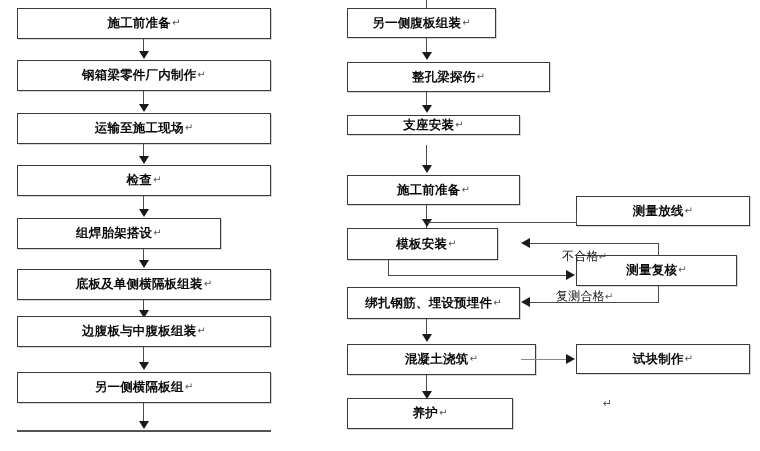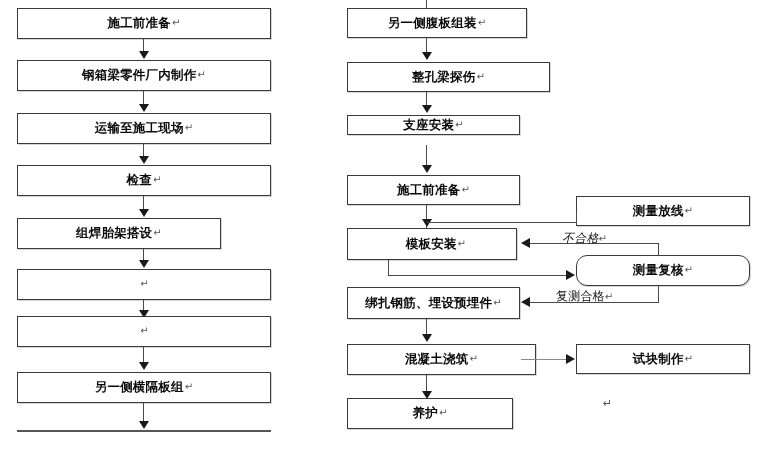--- a/index.html
+++ b/index.html
@@ -128,42 +128,44 @@
   <div class="arrow-down" style="left:139px; top:209px;"></div>
 
   <div class="node" style="left:17px; top:218px; width:204px; height:31px;">
     <span>组焊胎架搭设</span>
       <span class="pilcrow">↵</span>
   </div>
   <div class="vline" style="left:143px; top:249px; height:14px;"></div>
   <div class="arrow-down" style="left:139px; top:260px;"></div>
 
   <div class="node" style="left:17px; top:269px; width:254px; height:31px;">
+    <span>底板及单侧横隔板组装</span>
       <span class="pilcrow">↵</span>
   </div>
   <div class="vline" style="left:143px; top:300px; height:13px;"></div>
   <div class="arrow-down" style="left:139px; top:310px;"></div>
 
   <div class="node" style="left:17px; top:316px; width:254px; height:31px;">
+    <span>边腹板与中腹板组装</span>
       <span class="pilcrow">↵</span>
   </div>
   <div class="vline" style="left:143px; top:347px; height:19px;"></div>
   <div class="arrow-down" style="left:139px; top:362px;"></div>
 
   <div class="node" style="left:17px; top:372px; width:254px; height:31px;">
     <span>另一侧横隔板组</span>
       <span class="pilcrow">↵</span>
   </div>
   <div class="vline" style="left:143px; top:403px; height:22px;"></div>
   <div class="arrow-down" style="left:139px; top:421px;"></div>
   <div class="rule" style="left:17px; top:430px; width:254px;"></div>
 
   <div class="vline" style="left:426px; top:0px; height:8px;"></div>
 
-  <div class="node" style="left:347px; top:8px; width:180px; height:30px;">
+  <div class="node" style="left:347px; top:8px; width:149px; height:30px;">
     <span>另一侧腹板组装</span>
       <span class="pilcrow">↵</span>
   </div>
   <div class="vline" style="left:426px; top:38px; height:17px;"></div>
   <div class="arrow-down" style="left:422px; top:52px;"></div>
 
   <div class="node" style="left:347px; top:62px; width:203px; height:30px;">
     <span>整孔梁探伤</span>
       <span class="pilcrow">↵</span>
   </div>
@@ -177,21 +179,21 @@
   <div class="vline" style="left:426px; top:145px; height:23px;"></div>
   <div class="arrow-down" style="left:422px; top:165px;"></div>
 
   <div class="node" style="left:347px; top:175px; width:173px; height:30px;">
     <span>施工前准备</span>
       <span class="pilcrow">↵</span>
   </div>
   <div class="vline" style="left:426px; top:205px; height:23px;"></div>
   <div class="arrow-down" style="left:422px; top:219px;"></div>
 
-  <div class="node" style="left:347px; top:228px; width:170px; height:32px;padding-left:8px;">
+  <div class="node" style="left:347px; top:228px; width:151px; height:32px;padding-left:8px;">
     <span>模板安装</span>
       <span class="pilcrow">↵</span>
   </div>
 
   <div class="node" style="left:347px; top:287px; width:173px; height:32px;">
     <span>绑扎钢筋、埋设预埋件</span>
       <span class="pilcrow">↵</span>
   </div>
   <div class="vline" style="left:426px; top:319px; height:20px;"></div>
   <div class="arrow-down" style="left:422px; top:334px;"></div>
@@ -206,37 +208,37 @@
   <div class="node" style="left:347px; top:398px; width:166px; height:31px;">
     <span>养护</span>
       <span class="pilcrow">↵</span>
   </div>
 
   <div class="node" style="left:576px; top:196px; width:174px; height:30px;">
     <span>测量放线</span>
       <span class="pilcrow">↵</span>
   </div>
 
-  <div class="node" style="left:576px; top:255px; width:174px; height:31px;border-radius:11px;">
+  <div class="node" style="left:576px; top:255px; width:161px; height:31px;">
     <span>测量复核</span>
       <span class="pilcrow">↵</span>
   </div>
 
   <div class="node" style="left:576px; top:344px; width:174px; height:30px;">
     <span>试块制作</span>
       <span class="pilcrow">↵</span>
   </div>
 
   <div class="vline" style="left:576px; top:211px; height:12px;"></div>
   <div class="hline" style="left:427px; top:222px; width:150px;"></div>
 
   <div class="vline" style="left:658px; top:243px; height:13px;"></div>
   <div class="hline" style="left:528px; top:243px; width:131px;"></div>
   <div class="arrow-left" style="left:521px; top:238px;"></div>
-  <div class="edge-label" style="left:562px; top:230px;font-style:italic;">
+  <div class="edge-label" style="left:562px; top:248px;">
     <span>不合格</span><span class="pilcrow">↵</span>
   </div>
 
   <div class="vline" style="left:388px; top:260px; height:16px;"></div>
   <div class="hline" style="left:388px; top:275px; width:180px;"></div>
   <div class="arrow-right" style="left:566px; top:270px;"></div>
 
   <div class="vline" style="left:658px; top:286px; height:17px;"></div>
   <div class="hline" style="left:528px; top:302px; width:131px;"></div>
   <div class="arrow-left" style="left:521px; top:297px;"></div>

